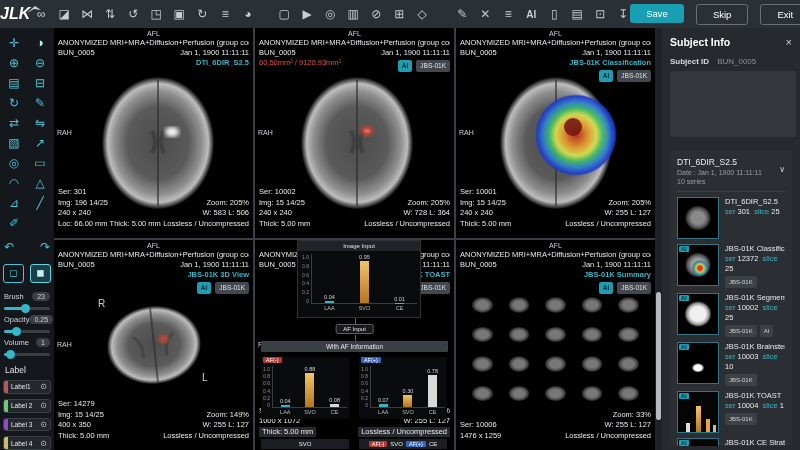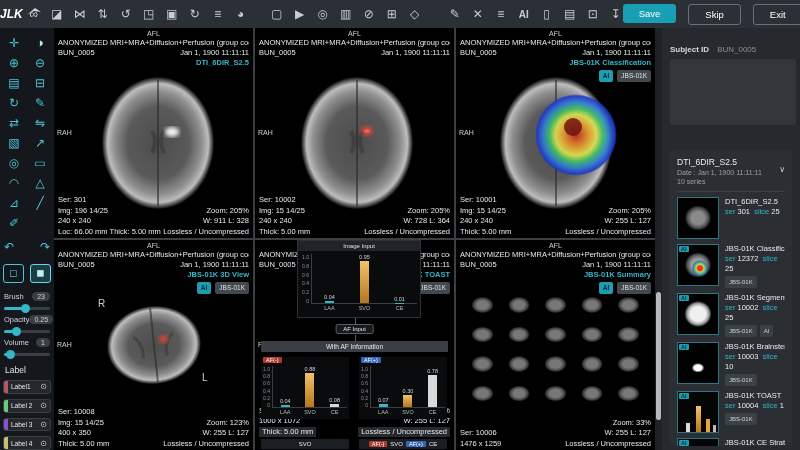--- a/index.html
+++ b/index.html
@@ -1,19 +1,19 @@
 <!DOCTYPE html>
 <html><head>
 <meta charset="utf-8">
 <style>
   html,body{margin:0;padding:0;background:#000;}
   .app{position:relative;width:800px;height:450px;background:#0b0d0f;font-family:"Liberation Sans",sans-serif;color:#e6e9ec;overflow:hidden;font-size:8px;}
   
   .topbar{position:absolute;top:0;left:0;right:0;height:28px;background:#2b3036;display:flex;align-items:center;z-index:30;}
-  .logo{width:54px;text-align:right;font-weight:bold;font-size:12px;font-style:italic;color:#fff;position:relative;}
+  .logo{width:54px;text-align:right;font-weight:bold;font-size:16px;font-style:italic;color:#fff;position:relative;}
   .logo svg{position:absolute;top:0px;left:26px;}
   .tbg{display:flex;align-items:center;gap:9px;color:#c8cdd2;}
   .tbg .ticon{width:14px;text-align:center;font-size:12px;cursor:pointer;}
   .tbg .ticon.ai{font-size:10px;font-weight:bold;}
   .g1{margin-left:4px;}.g2{margin-left:22px;}.g3{margin-left:26px;}
   .tb-btns{margin-left:auto;display:flex;gap:12px;margin-right:12px;}
   .btn{height:19px;padding:0 16px;border-radius:3px;font-size:9.5px;display:flex;align-items:center;cursor:pointer;color:#fff;}
   .btn.outline{border:1px solid #6b7077;background:transparent;}
   
   .ltb{position:absolute;top:28px;left:0;width:54px;bottom:0;background:#14181d;display:flex;flex-direction:column;align-items:center;padding-top:5px;box-sizing:border-box;z-index:20;}
@@ -45,21 +45,21 @@
   .study{white-space:nowrap;overflow:hidden;color:#e8ebee;}
   .hrow{display:flex;justify-content:space-between;}
   .series-lbl{text-align:right;color:#35b6c9;font-weight:bold;}
   .badges{display:flex;gap:4px;justify-content:flex-end;margin-top:2px;}
   .pill{font-size:6.5px;padding:1px 4px;border-radius:2px;}
   .pill.ai{background:#1d9db1;color:#072a30;font-weight:bold;}
   .pill.jbs{background:#43484e;color:#dfe3e7;}
   .pill:empty{display:none;}
   .spacing-line{color:#e8ebee;}
   .area-line{color:#d9534f;}
-  .info{position:absolute;bottom:1px;font-size:7.5px;line-height:10.5px;z-index:3;}
+  .info{position:absolute;bottom:9px;font-size:7.5px;line-height:10.5px;z-index:3;}
   .info.l{left:4px;}.info.r{right:4px;text-align:right;}
   .vp5 .info{bottom:13px;}
   .boxd{background:#26292d;padding:0 3px;display:inline-block;}
   .mk{position:absolute;font-size:10px;color:#d0d0d0;z-index:3;}
   .aivol{position:absolute;left:46px;bottom:24px;font-size:12.5px;color:#fff;z-index:4;white-space:nowrap;}
   .mosaic{position:absolute;left:10px;right:10px;top:52px;bottom:44px;display:grid;grid-template-columns:repeat(5,1fr);grid-template-rows:repeat(4,1fr);gap:4px;}
   .mini{background:radial-gradient(45% 42% at 50% 50%, #787878 0 38%, #3e3e3e 62%, #000 75%);}
   
   .panelA{position:absolute;left:42px;top:0;width:124px;height:78px;background:#0a0b0d;border:1px solid #2e3236;z-index:5;box-sizing:border-box;}
   .ptitle{height:10px;background:#202327;font-size:6px;text-align:center;line-height:10px;color:#dfe3e7;}
@@ -297,41 +297,48 @@
         <div class="series-lbl">DTI_6DIR_S2.5</div>
       </div>
       <div class="info l">
         <div>Ser: 301</div>
           <div>Img: 196 14/25</div>
         <div>240 x 240</div>
           <div>Loc: 66.00 mm Thick: 5.00 mm</div>
       </div>
       <div class="info r">
         <div>Zoom: 205%</div>
-          <div>W: 911 L: 328</div>
+          <div>W: 583 L: 506</div>
         <div>Lossless / Uncompressed</div>
       </div>
     </div>
 
     <div class="vp">
       <svg class="brain" viewBox="0 0 199 209" preserveAspectRatio="none">
         <ellipse cx="102" cy="115" rx="56" ry="66" fill="url(#gBrain)"></ellipse>
         <path d="M102 52 v126" stroke="#2a2a2a" stroke-width="2" opacity=".6"></path>
         <path d="M96 103 q6 10 0 22 M108 103 q-6 10 0 22" stroke="#3a3a3a" stroke-width="4" fill="none" opacity=".7"></path>
         <ellipse cx="112" cy="103" rx="6" ry="5" fill="#cc4437" filter="url(#fB)"></ellipse>
         <ellipse cx="112" cy="103" rx="3" ry="2" fill="#e86355"></ellipse>
       </svg>
       <div class="ori-top">AFL</div>
       <div class="ori-left">RAH</div>
       <div class="hdr">
         <div class="study">ANONYMIZED MRI+MRA+Diffusion+Perfusion (group code)_contrast</div>
         <div class="hrow">
             <span>BUN_0005</span>
             <span>Jan 1, 1900 11:11:11</span>
           </div>
+        <div class="hrow">
+            <span class="area-line">60.50mm² / 9120.93mm²</span>
+          <span class="badges">
+              <span class="pill ai">AI</span>
+              <span class="pill jbs">JBS-01K</span>
+            </span>
+        </div>
       </div>
       <div class="info l">
         <div>Ser: 10002</div>
           <div>Img: 15 14/25</div>
         <div>240 x 240</div>
           <div>Thick: 5.00 mm</div>
       </div>
       <div class="info r">
         <div>Zoom: 205%</div>
           <div>W: 728 L: 364</div>
@@ -392,27 +399,27 @@
             <span>BUN_0005</span>
             <span>Jan 1, 1900 11:11:11</span>
           </div>
         <div class="series-lbl">JBS-01K 3D View</div>
         <div class="badges">
             <span class="pill ai">AI</span>
             <span class="pill jbs">JBS-01K</span>
           </div>
       </div>
       <div class="info l">
-        <div>Ser: 10008</div>
+        <div>Ser: 14279</div>
           <div>Img: 15 14/25</div>
         <div>400 x 350</div>
           <div>Thick: 5.00 mm</div>
       </div>
       <div class="info r">
-        <div>Zoom: 123%</div>
+        <div>Zoom: 149%</div>
           <div>W: 255 L: 127</div>
         <div>Lossless / Uncompressed</div>
       </div>
     </div>
 
     <div class="vp vp5">
       <div class="ori-top">AFL</div>
       <div class="ori-left">RAH</div>
       <div class="hdr">
         <div class="study">ANONYMIZED MRI+MRA+Diffusion+Perfusion (group code)_contrast</div>
@@ -590,20 +597,24 @@
         <div>Lossless / Uncompressed</div>
       </div>
     </div>
   </div>
 
   <div class="scrolltrack">
     <div class="scrollthumb"></div>
   </div>
 
   <div class="sb">
+    <div class="sb-title">
+      <span>Subject Info</span>
+      <span class="sb-close">×</span>
+    </div>
     <div class="sid-row">
       <span class="sid-lab">Subject ID</span>
       <span class="sid-val">BUN_0005</span>
     </div>
     <textarea class="note-area" style=""></textarea>
     <span class="note-corner">◢</span>
 
     <div class="series-panel">
       <div class="study-hdr">
         <div class="st-name">DTI_6DIR_S2.5</div>

